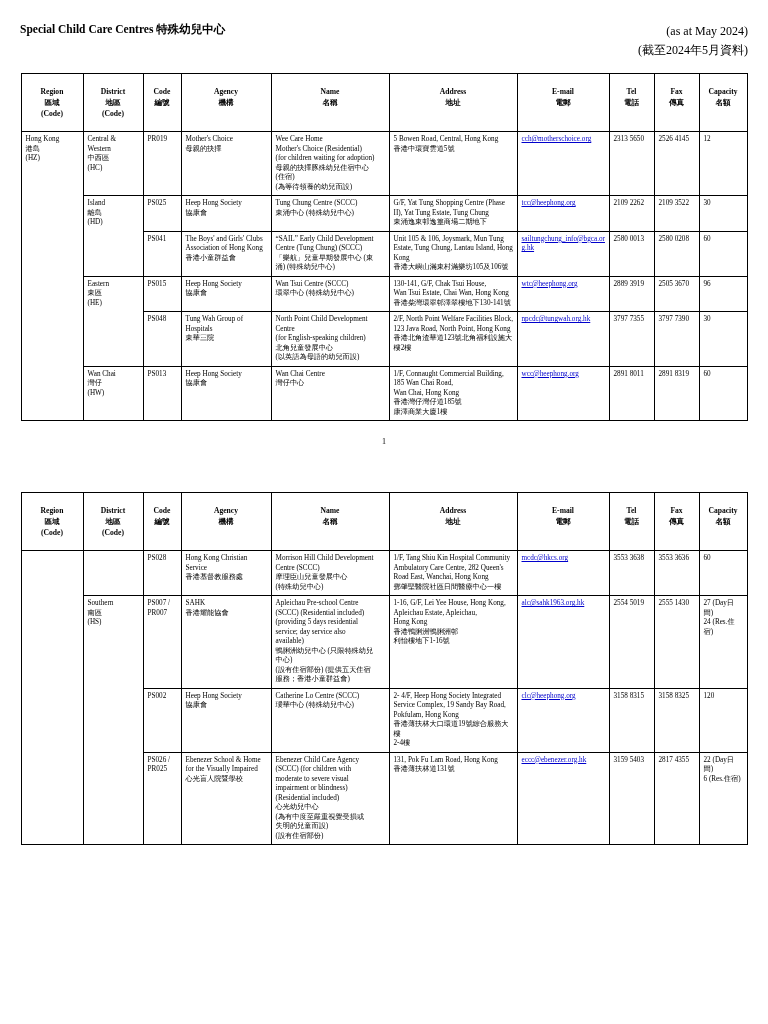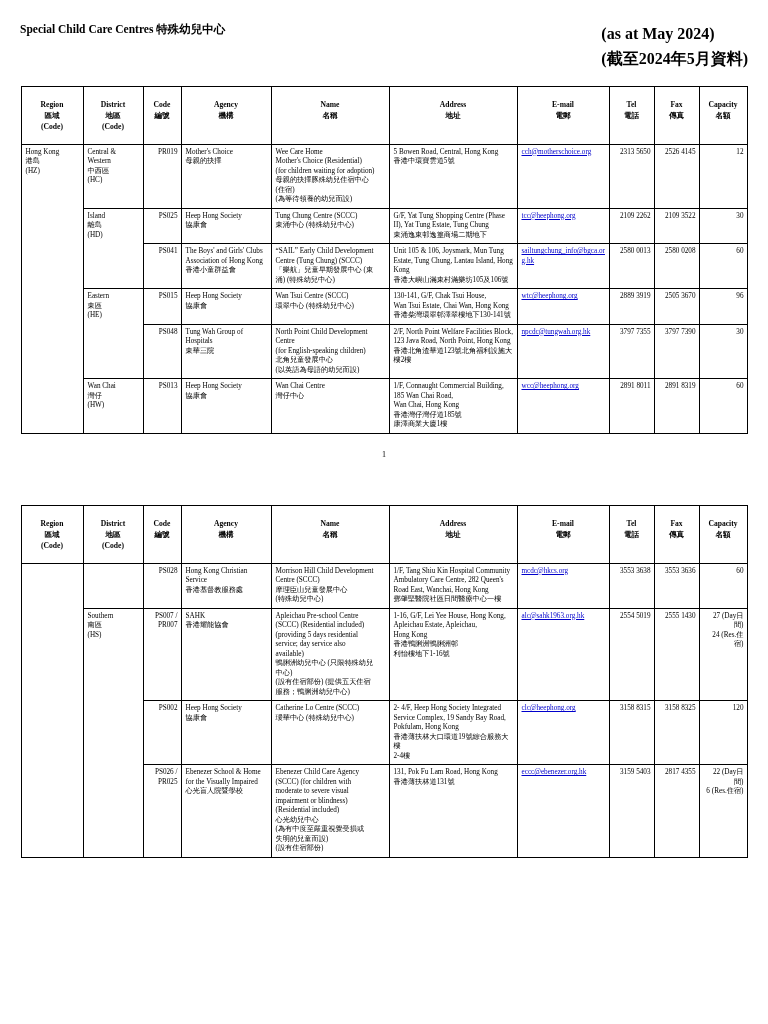--- a/index.html
+++ b/index.html
@@ -25,23 +25,23 @@
     margin-bottom: 14px;
   }
   .hdr-left {
     font-weight: bold;
     font-size: 11.5px;
   }
   .hdr-left .cn {
     font-size: 11.5px;
   }
   .hdr-right {
-    text-align: left;
-    font-weight: bold;
-    font-size: 16px;
+    text-align: right;
+    font-weight: normal;
+    font-size: 12px;
     line-height: 1.55;
   }
   table.main {
     border-collapse: collapse;
     width: 726px;
     margin: 0 auto;
     table-layout: fixed;
   }
   table.main th, table.main td {
     border: 1px solid #000000;
@@ -60,21 +60,21 @@
   .col-region { width: 62px; }
   .col-district { width: 60px; }
   .col-code { width: 38px; }
   .col-agency { width: 90px; }
   .col-name { width: 118px; }
   .col-address { width: 128px; }
   .col-email { width: 92px; }
   .col-tel { width: 45px; }
   .col-fax { width: 45px; }
   .col-capacity { width: 48px; }
-  td.center { text-align: right; }
+  td.center { text-align: left; }
   a.mail {
     color: #0000cc;
     text-decoration: underline;
     word-break: break-all;
   }
   .email-cell { word-break: break-all; }
   .bold { font-weight: normal; }
   .pagenum {
     text-align: center;
     font-size: 8px;
@@ -456,21 +456,21 @@
           </td>
           <td>
             <div class="lh">Apleichau Pre-school Centre</div>
             <div class="lh bold">(SCCC) (Residential included)</div>
             <div class="lh bold">(providing 5 days residential</div>
             <div class="lh bold">service; day service also</div>
             <div class="lh bold">available)</div>
             <div class="lh">鴨脷洲幼兒中心 (只限特殊幼兒</div>
             <div class="lh">中心)</div>
             <div class="lh bold">(設有住宿部份) (提供五天住宿</div>
-            <div class="lh bold">服務；鴨脷洲幼兒中心)</div>
+            <div class="lh bold">服務；香港小童群益會)</div>
           </td>
           <td>
             <div class="lh">1-16, G/F, Lei Yee House, Hong Kong,</div>
             <div class="lh">Apleichau Estate, Apleichau,</div>
             <div class="lh">Hong Kong</div>
             <div class="lh">香港鴨脷洲鴨脷洲邨</div>
             <div class="lh">利怡樓地下1-16號</div>
           </td>
           <td class="email-cell"><a class="mail" href="#">alc@sahk1963.org.hk</a></td>
           <td class="center">2554 5019</td>

